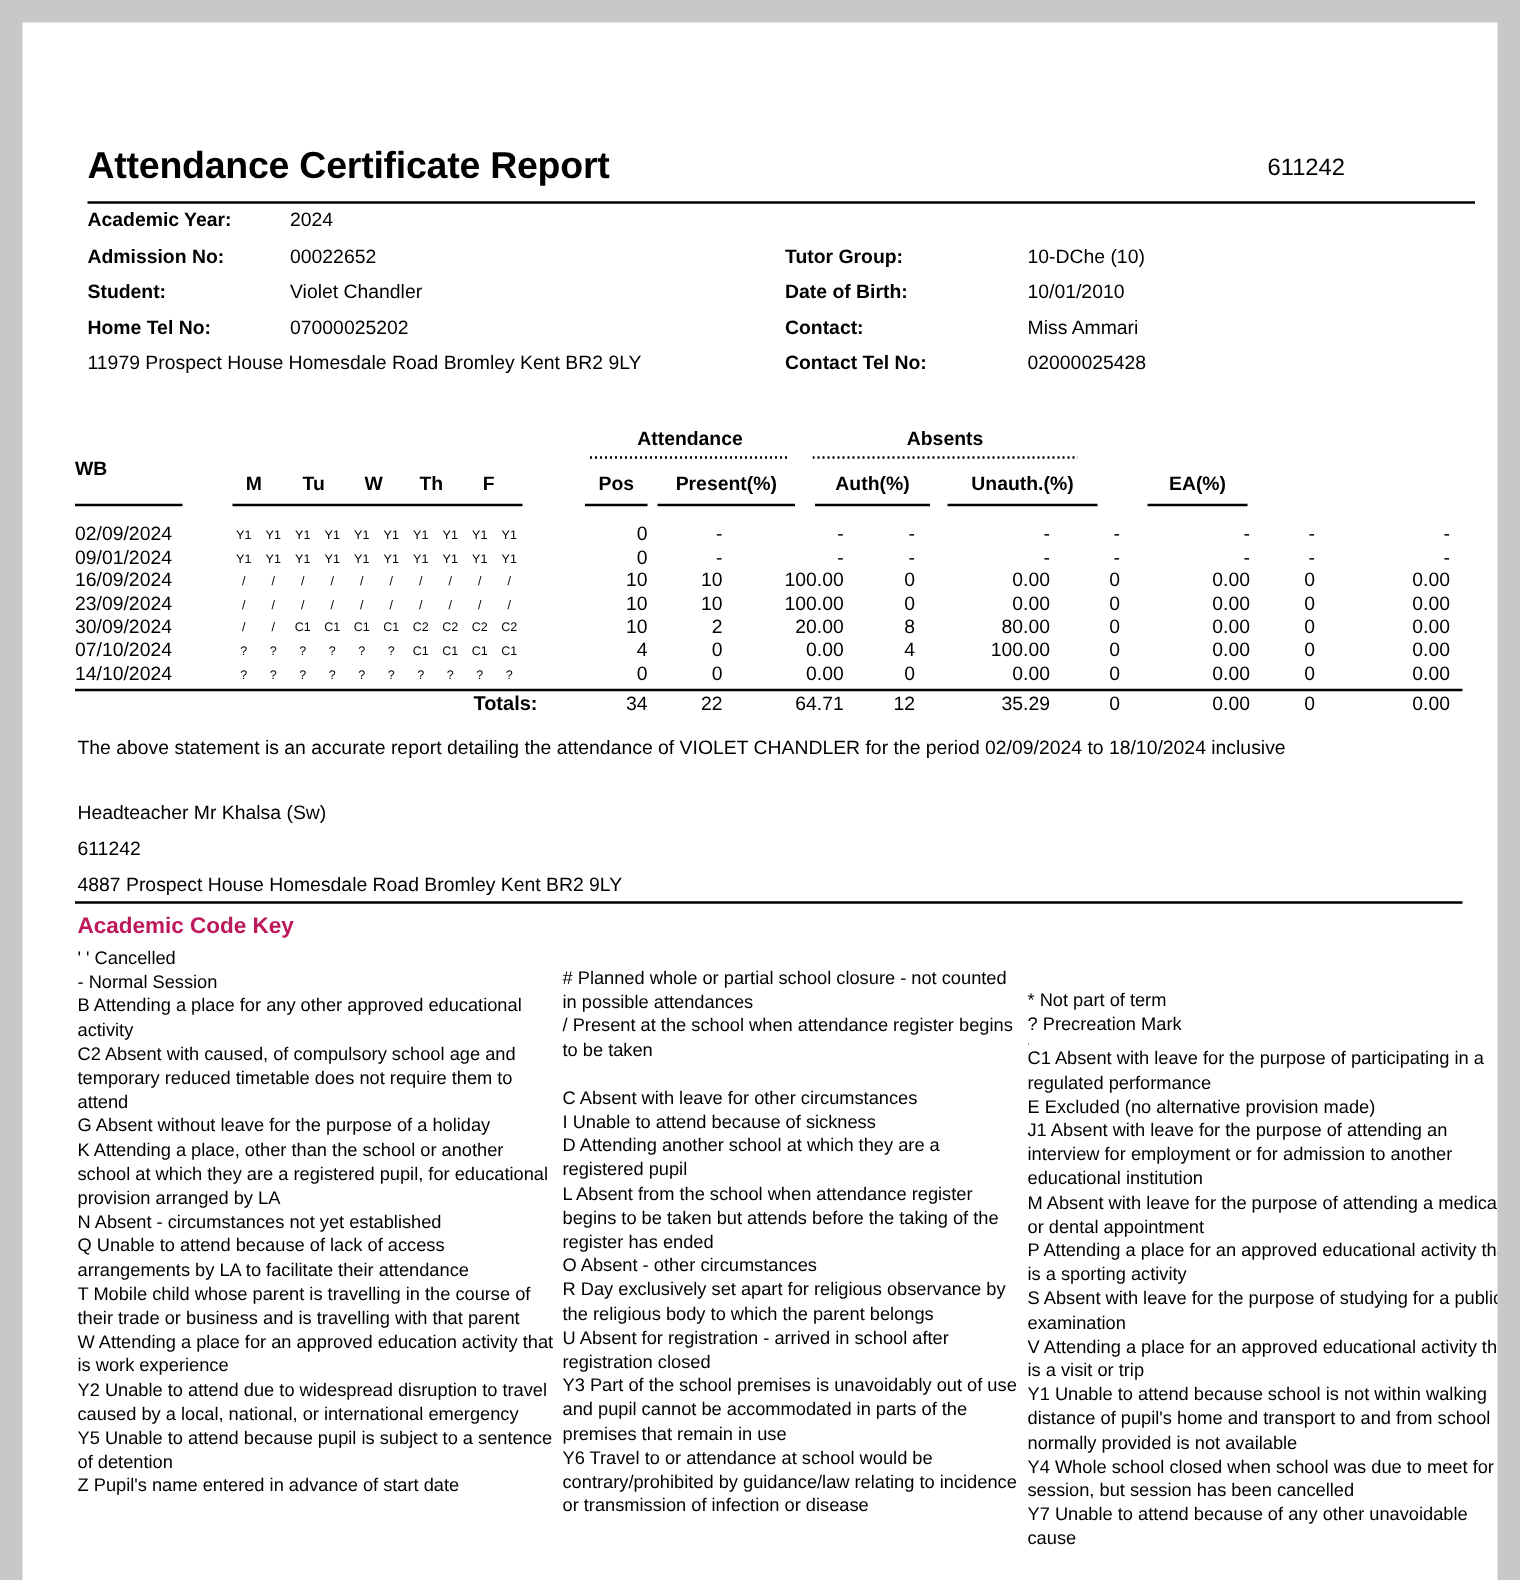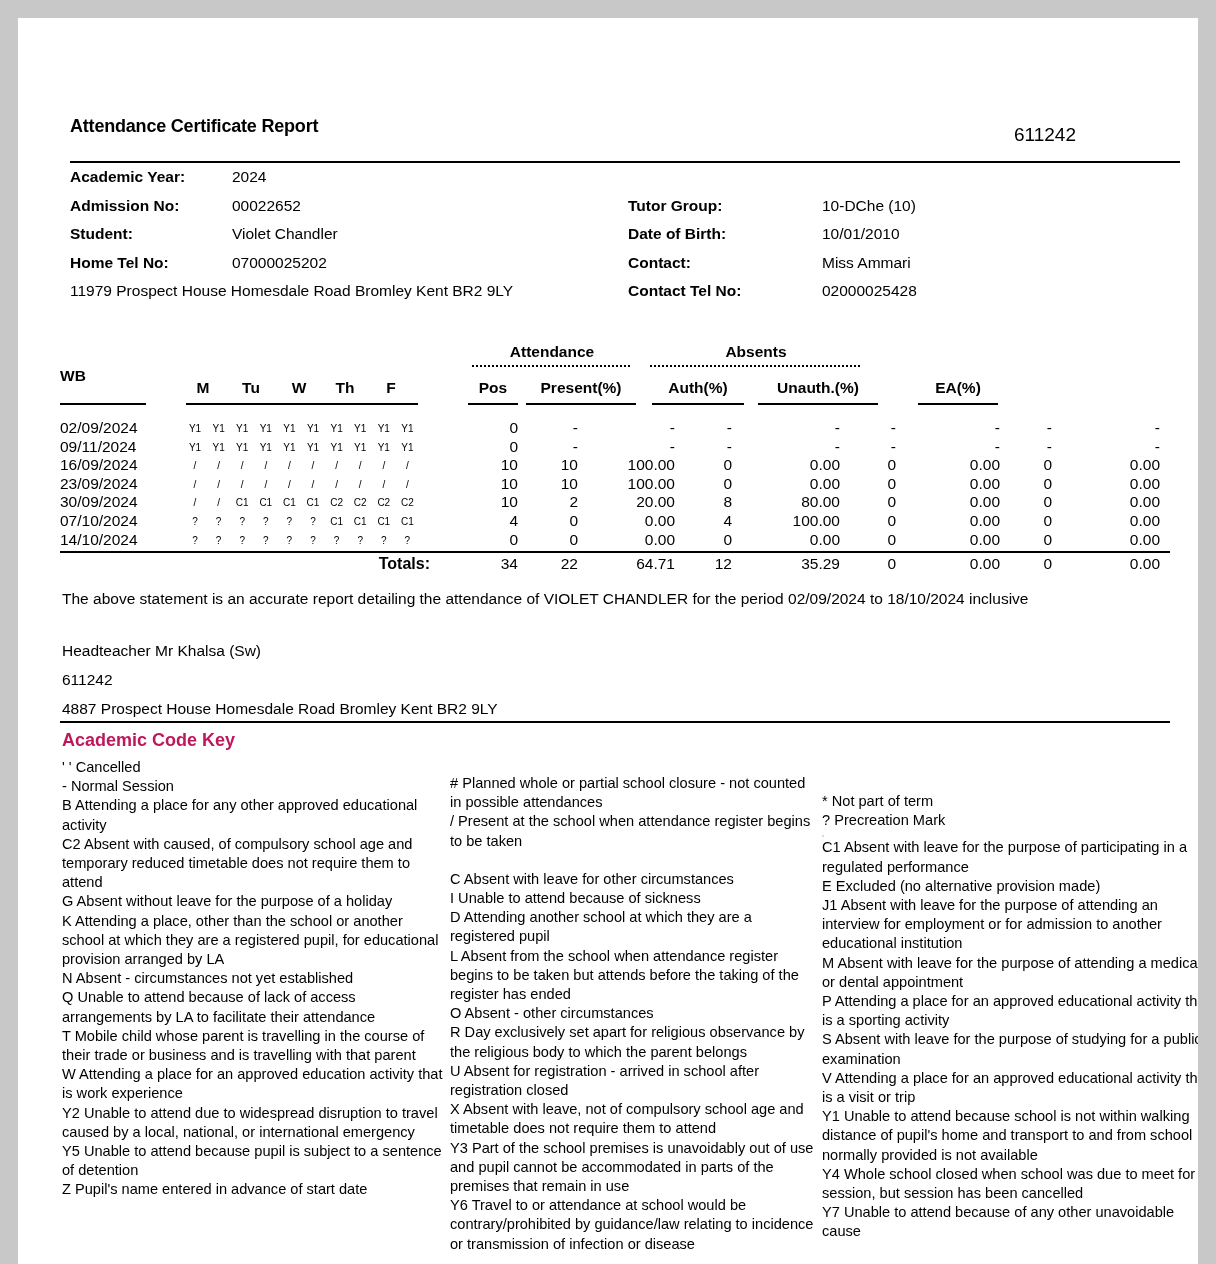--- a/index.html
+++ b/index.html
@@ -35,21 +35,21 @@
     position: absolute;
     left: 20px;
     top: 98px;
     width: 1110px;
     height: 40px;
   }
   .doc-title {
     position: absolute;
     left: 0;
     top: 0;
-    font-size: 18px;
+    font-size: 30px;
     font-weight: bold;
     color: #000;
     letter-spacing: -0.2px;
   }
   .doc-ref {
     position: absolute;
     right: 104px;
     top: 8px;
     font-size: 19px;
     color: #000;
@@ -298,21 +298,21 @@
           <div class="mark" style="left: 346.4px; top: 80px;">Y1</div>
           <div class="num" style="left: 338px; width: 130px; top: 76px;">0</div>
           <div class="num" style="left: 398px; width: 130px; top: 76px;">-</div>
           <div class="num" style="left: 495px; width: 130px; top: 76px;">-</div>
           <div class="num" style="left: 552px; width: 130px; top: 76px;">-</div>
           <div class="num" style="left: 660px; width: 130px; top: 76px;">-</div>
           <div class="num" style="left: 716px; width: 130px; top: 76px;">-</div>
           <div class="num" style="left: 820px; width: 130px; top: 76px;">-</div>
           <div class="num" style="left: 872px; width: 130px; top: 76px;">-</div>
           <div class="num" style="left: 980px; width: 130px; top: 76px;">-</div>
-          <div class="row-date" style="left: 10px; top: 94.6px;">09/11/2024</div>
+          <div class="row-date" style="left: 10px; top: 94.6px;">09/01/2024</div>
           <div class="mark" style="left: 134px; top: 98.6px;">Y1</div>
           <div class="mark" style="left: 157.6px; top: 98.6px;">Y1</div>
           <div class="mark" style="left: 181.2px; top: 98.6px;">Y1</div>
           <div class="mark" style="left: 204.8px; top: 98.6px;">Y1</div>
           <div class="mark" style="left: 228.4px; top: 98.6px;">Y1</div>
           <div class="mark" style="left: 252px; top: 98.6px;">Y1</div>
           <div class="mark" style="left: 275.6px; top: 98.6px;">Y1</div>
           <div class="mark" style="left: 299.2px; top: 98.6px;">Y1</div>
           <div class="mark" style="left: 322.8px; top: 98.6px;">Y1</div>
           <div class="mark" style="left: 346.4px; top: 98.6px;">Y1</div>
@@ -472,21 +472,20 @@
           <p>#   Planned whole or partial school closure - not counted in possible attendances</p>
           <p>/   Present at the school when attendance register begins to be taken</p>
           <div class="spacer"></div>
           <p>C   Absent with leave for other circumstances</p>
           <p>I   Unable to attend because of sickness</p>
           <p>D   Attending another school at which they are a registered pupil</p>
           <p>L   Absent from the school when attendance register begins to be taken but attends before the taking of the register has ended</p>
           <p>O   Absent - other circumstances</p>
           <p>R   Day exclusively set apart for religious observance by the religious body to which the parent belongs</p>
           <p>U   Absent for registration - arrived in school after registration closed</p>
-          <p>X   Absent with leave, not of compulsory school age and timetable does not require them to attend</p>
           <p>Y3  Part of the school premises is unavoidably out of use and pupil cannot be accommodated in parts of the premises that remain in use</p>
           <p>Y6  Travel to or attendance at school would be contrary/prohibited by guidance/law relating to incidence or transmission of infection or disease</p>
         </div>
       <div class="key-col kc3" id="key-col-3">
           <p>*   Not part of term</p>
           <p>?   Precreation Mark</p>
           <div class="tiny-artifact">,</div>
           <p>C1  Absent with leave for the purpose of participating in a regulated performance</p>
           <p>E   Excluded (no alternative provision made)</p>
           <p>J1  Absent with leave for the purpose of attending an interview for employment or for admission to another educational institution</p>

